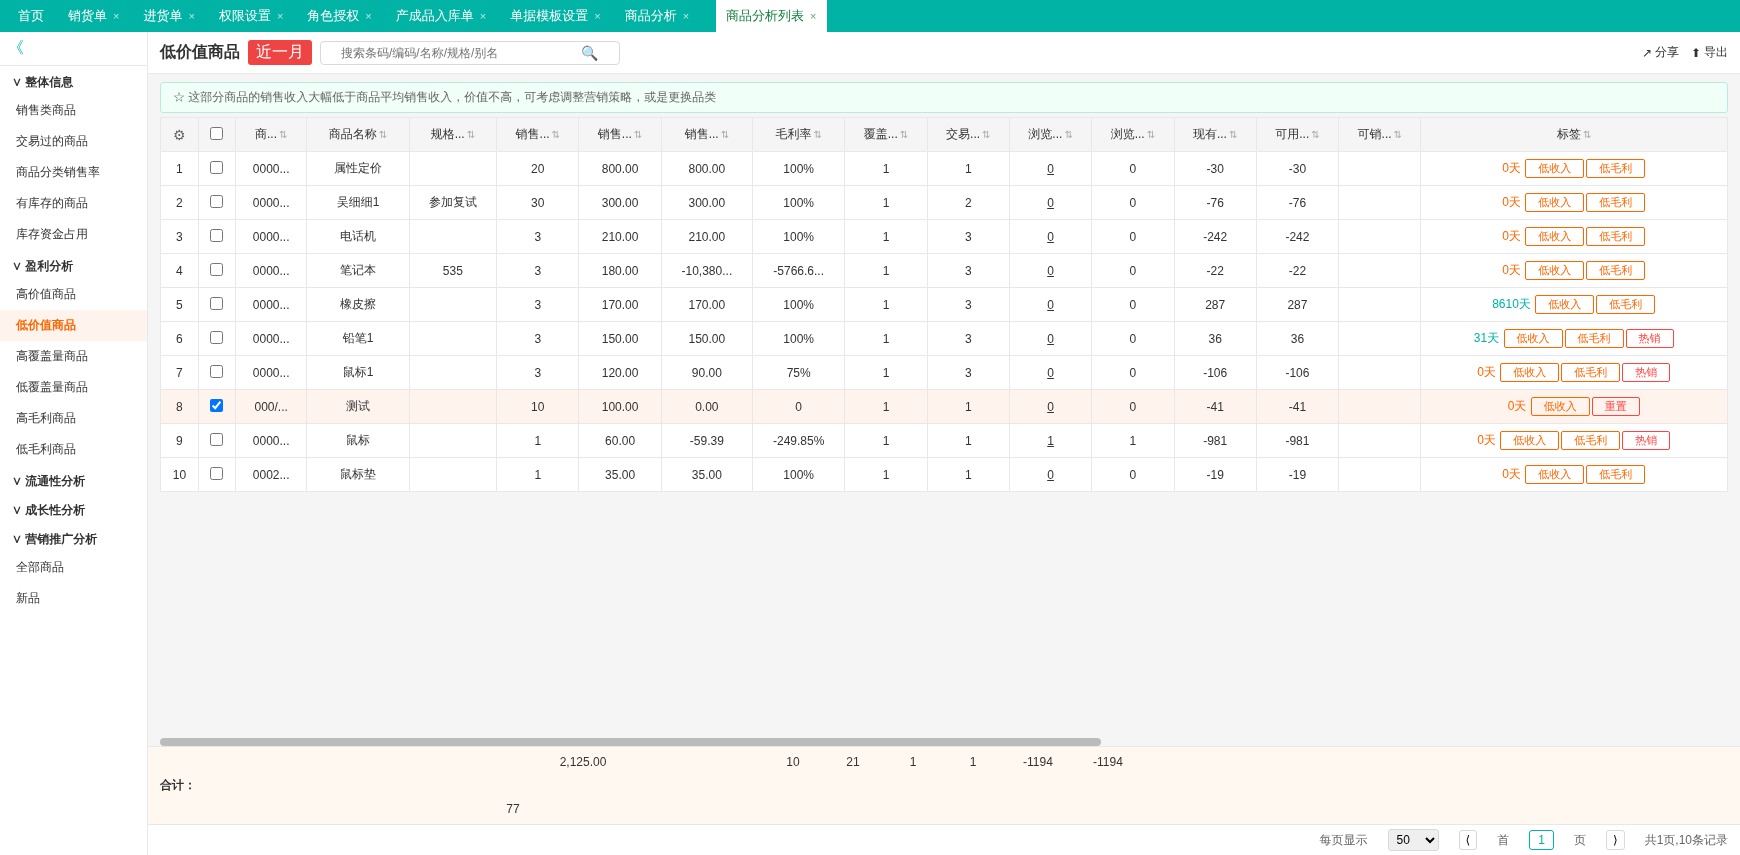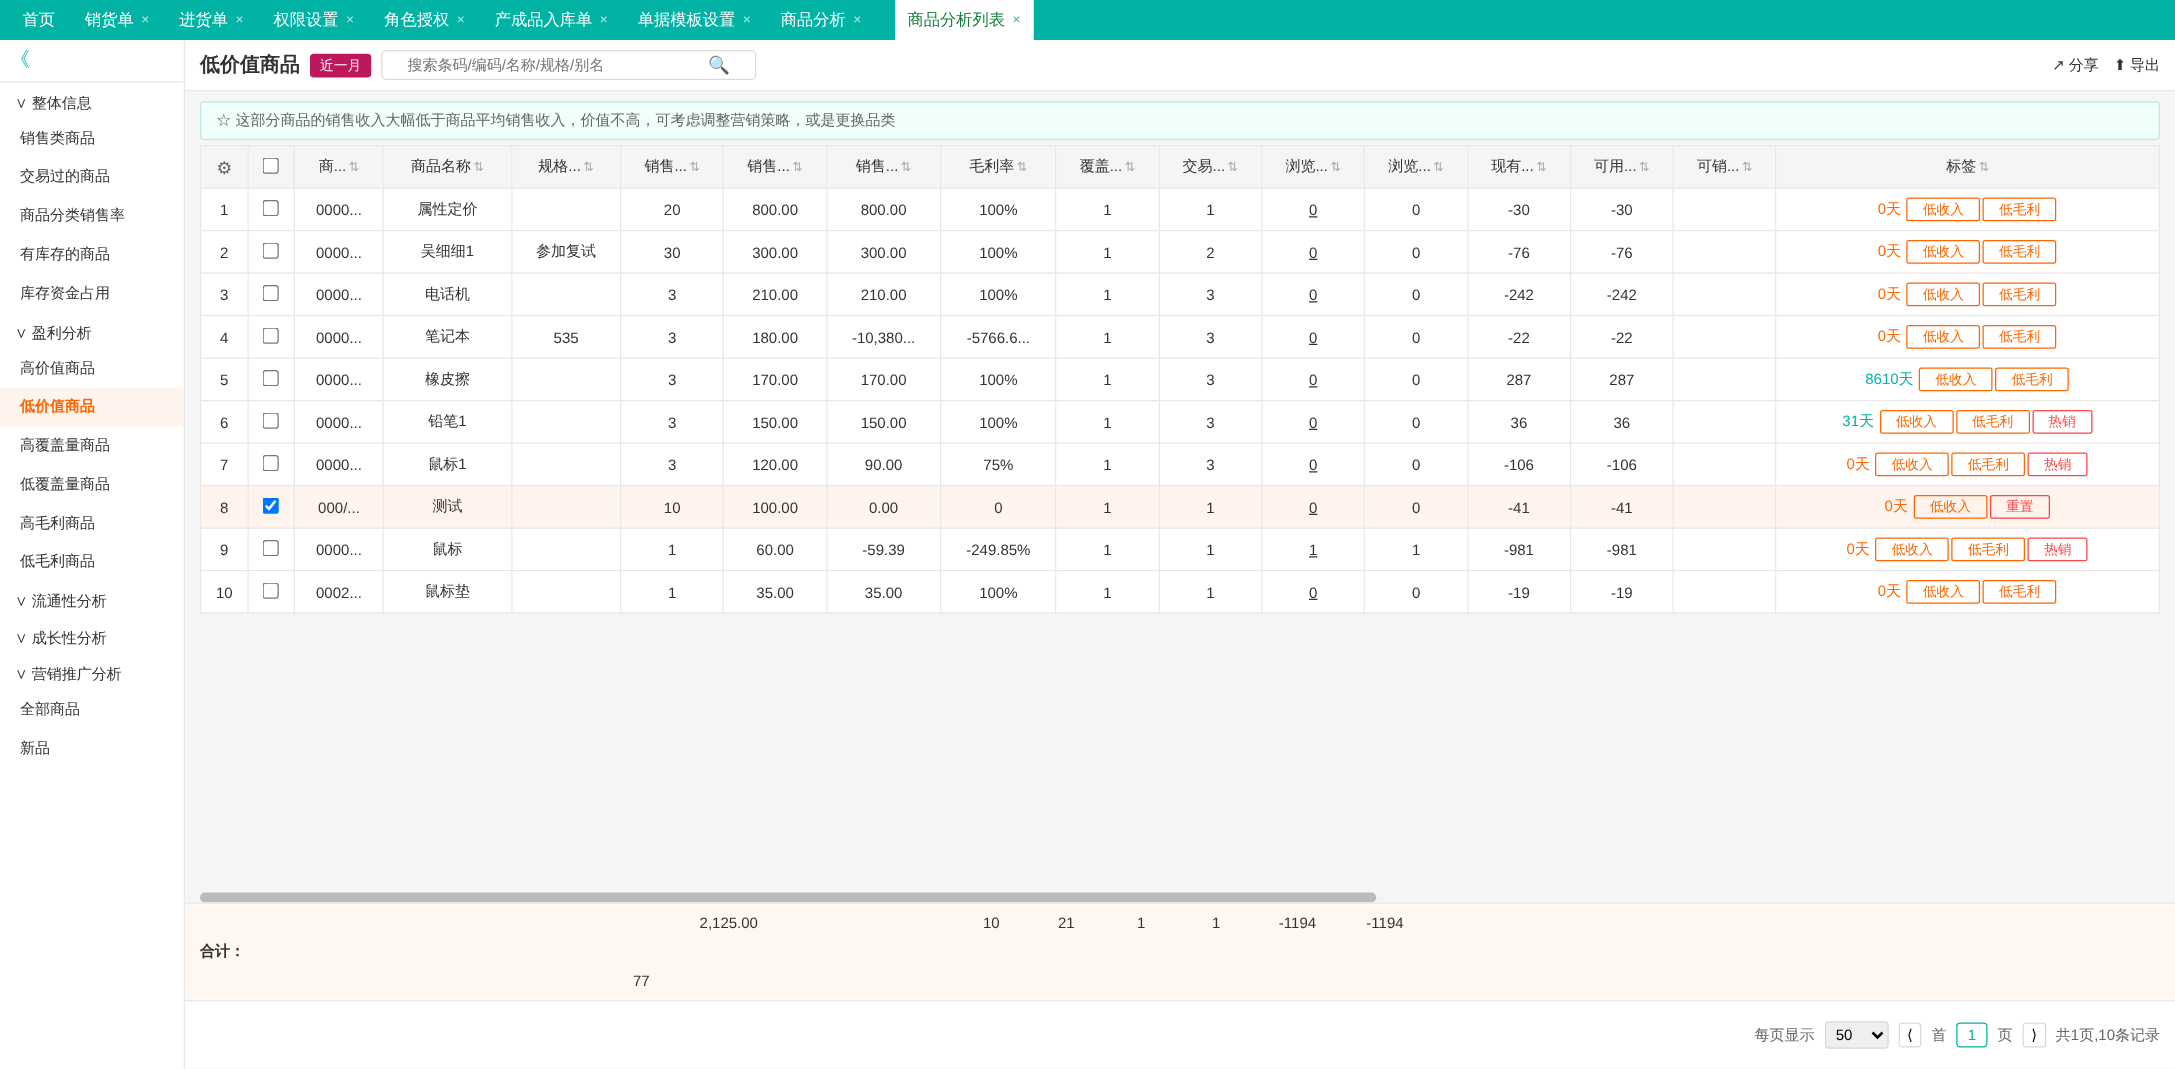--- a/index.html
+++ b/index.html
@@ -37,21 +37,21 @@
     .sidebar {
       width: 148px;
       background: #fff;
       border-right: 1px solid #e8e8e8;
       overflow-y: auto;
       flex-shrink: 0;
     }
     .sidebar-group-title {
       padding: 8px 12px 4px 12px;
       color: #333;
-      font-weight: normal;
+      font-weight: bold;
       font-size: 12px;
       display: flex;
       align-items: center;
       justify-content: space-between;
     }
     .sidebar-item {
       padding: 7px 12px 7px 16px;
       color: #333;
       cursor: pointer;
       font-size: 12px;
@@ -75,25 +75,25 @@
       align-items: center;
       gap: 8px;
       border-bottom: 1px solid #e8e8e8;
     }
     .page-title {
       font-size: 16px;
       font-weight: bold;
       color: #333;
     }
     .btn-tag {
-      background: #be185d;
+      background: #ef4444;
       color: #fff;
       padding: 2px 8px;
       border-radius: 3px;
-      font-size: 11px;
+      font-size: 16px;
       cursor: pointer;
     }
     .search-box {
       border: 1px solid #d9d9d9;
       border-radius: 4px;
       padding: 3px 20px;
       display: flex;
       align-items: center;
       gap: 4px;
       flex: 1;
@@ -196,25 +196,25 @@
     .footer-cell {
       text-align: center;
       font-size: 12px;
       color: #333;
       padding: 0 6px;
     }
 
     
     .pagination-bar {
       background: #fff;
-      padding: 16px 12px;
+      padding: 4px 12px;
       display: flex;
       align-items: center;
       justify-content: flex-end;
-      gap: 8px;
+      gap: 20px;
       border-top: 1px solid #e8e8e8;
     }
     .pagination-bar select {
       border: 1px solid #d9d9d9;
       padding: 2px 4px;
       border-radius: 3px;
       font-size: 12px;
     }
     .pagination-bar .pager-btn {
       padding: 2px 6px;

